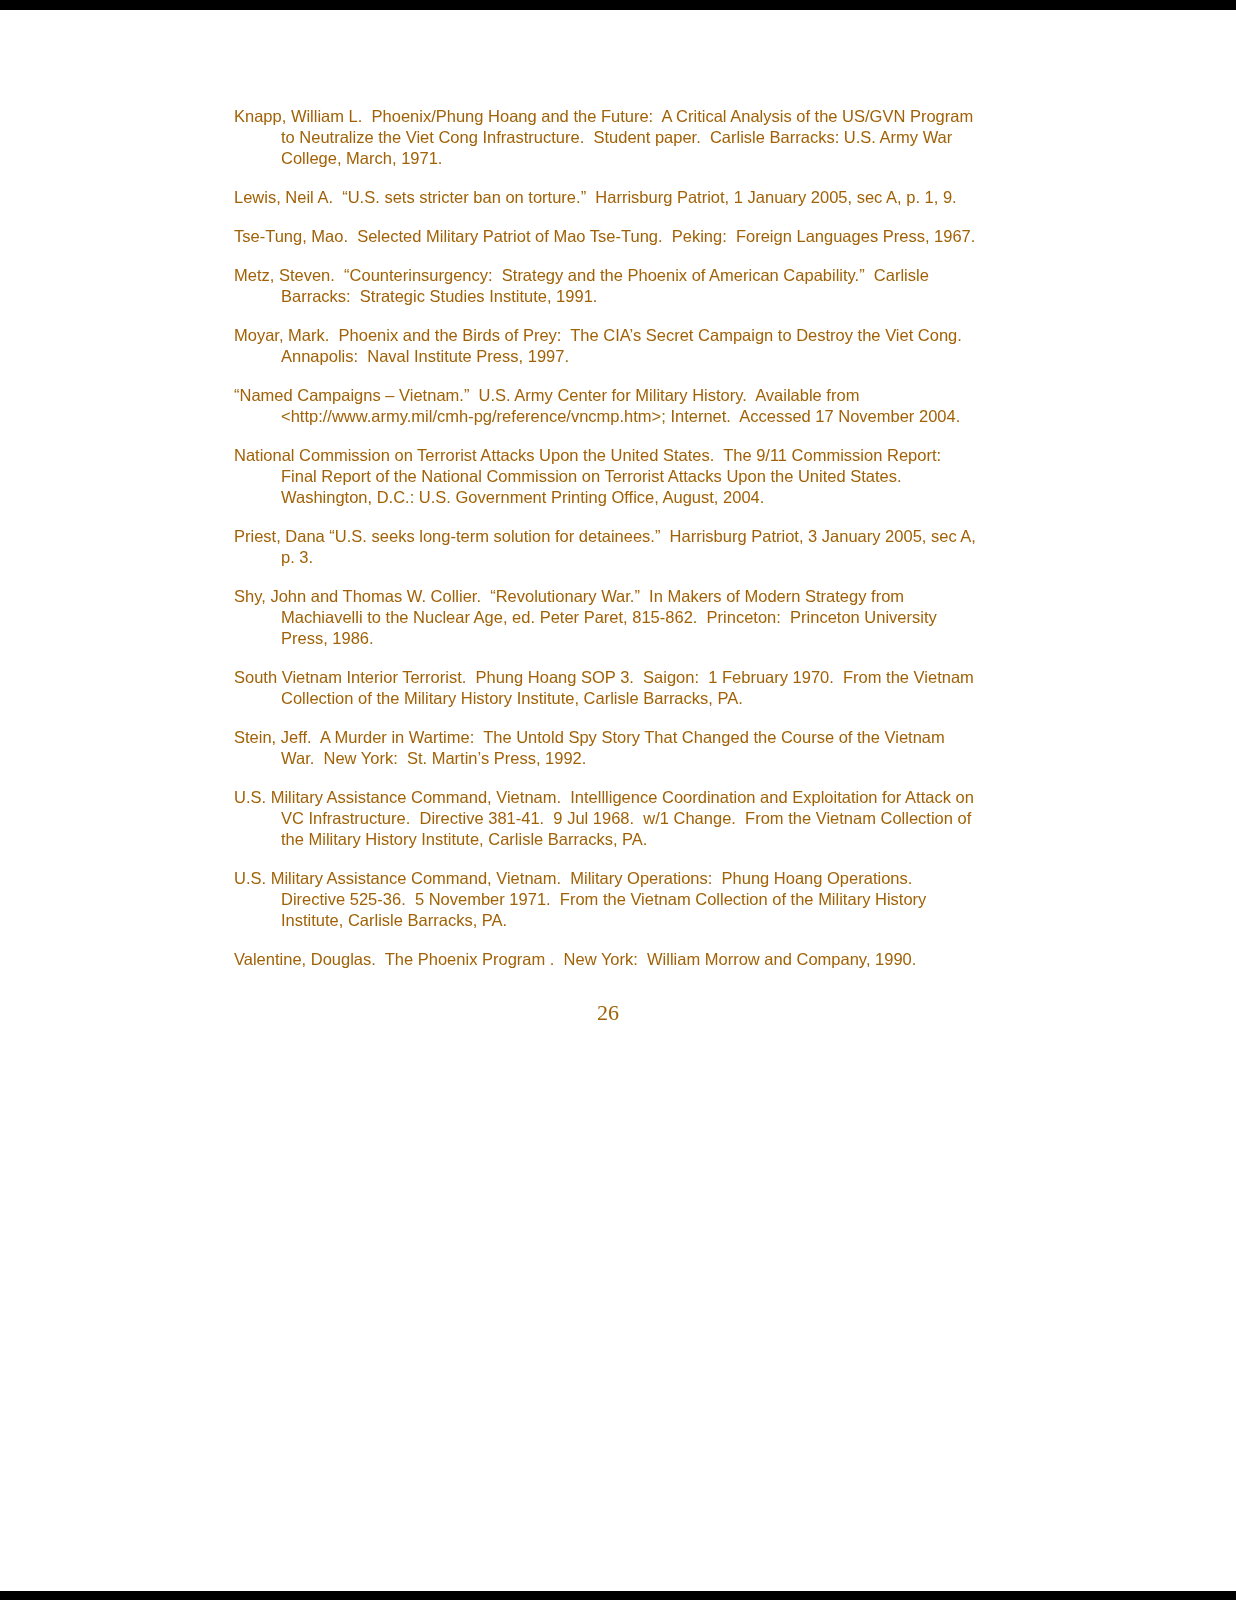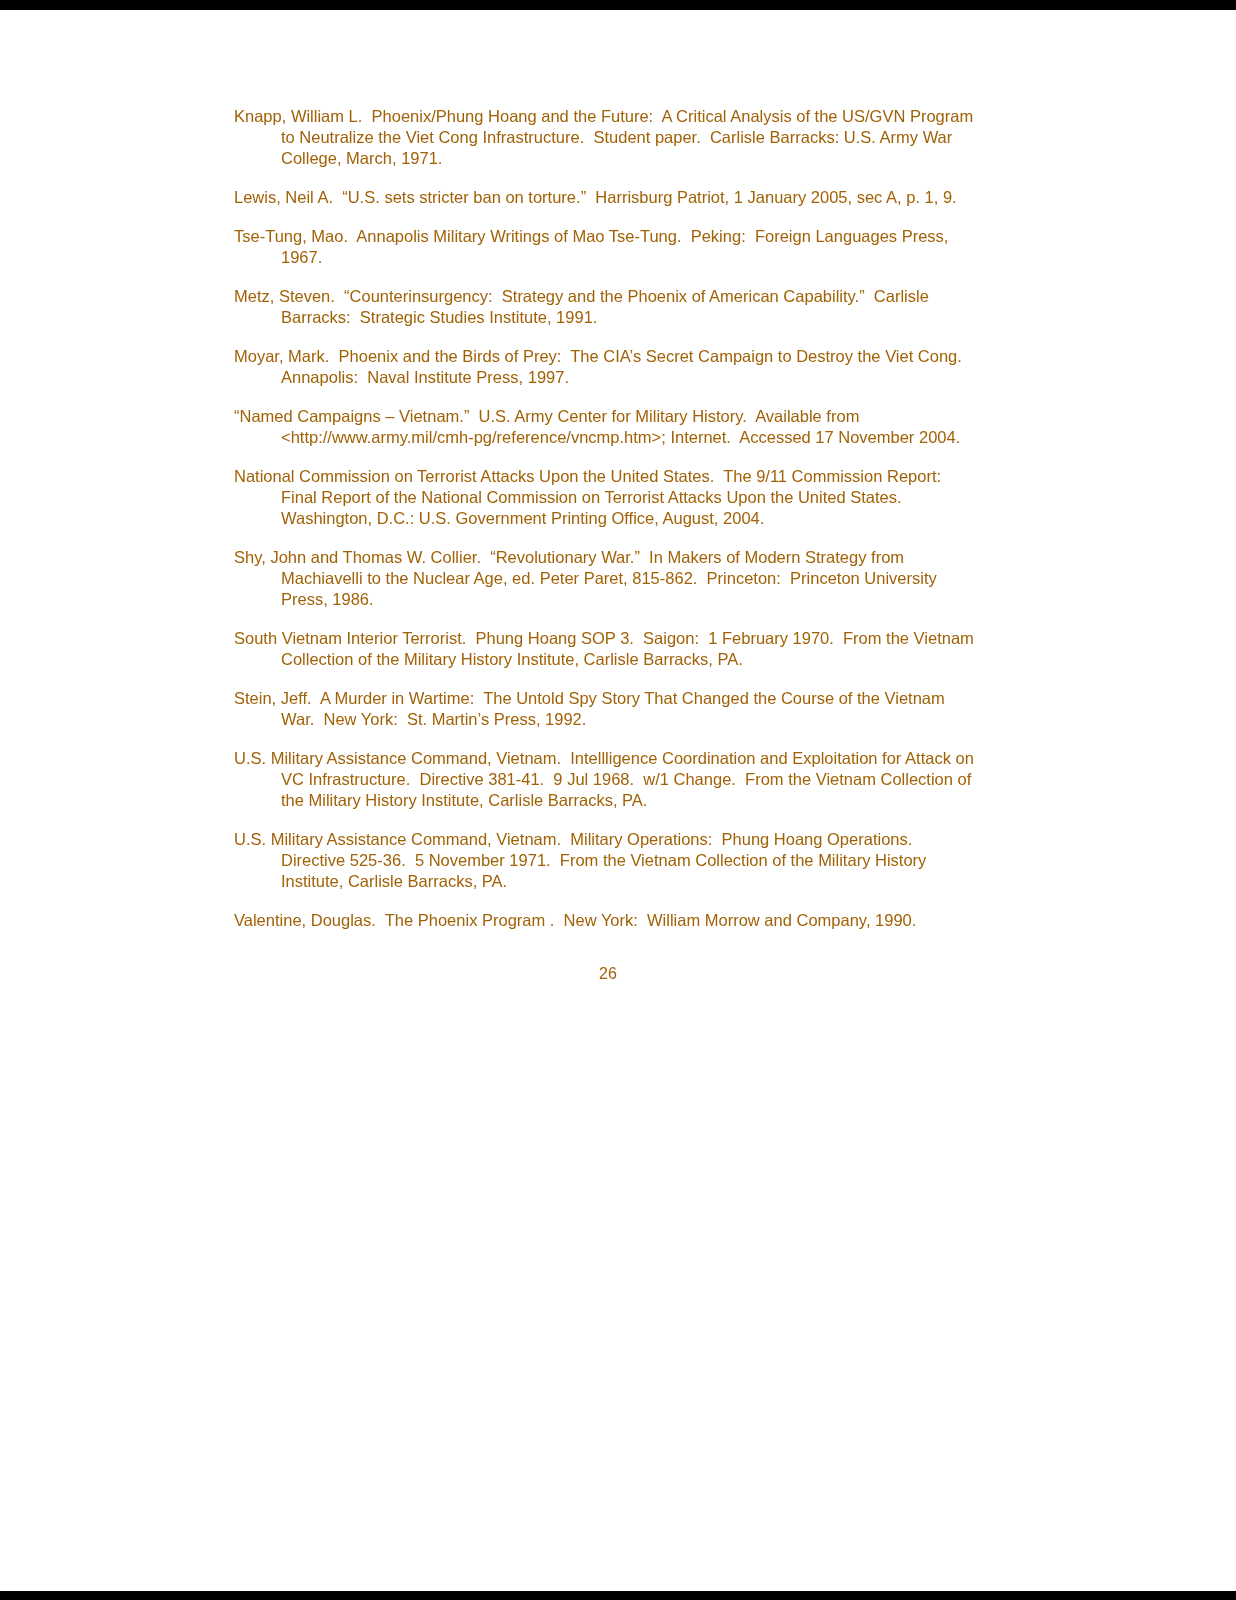--- a/index.html
+++ b/index.html
@@ -36,39 +36,41 @@
     text-indent: -47px;
     font-size: 16.5px;
     line-height: 21px;
     white-space: pre-wrap;
   }
   .seg { font-style: normal; }
   .seg.italic { }
   .page-number {
     margin-top: 32px;
     text-align: center;
-    font-size: 16px;
+    font-size: 22px;
     line-height: 21px;
+    font-family: Liberation Serif, serif;
   }
 </style>
 </head>
 <body>
 
 <div class="page">
   <div class="scan-bar top"></div>
 
   <div class="content">
     <div id="bibliography">
         <p class="entry"><span class="seg">Knapp, William L.  Phoenix/Phung Hoang and the Future:  A Critical Analysis of the US/GVN Program to Neutralize the Viet Cong Infrastructure.  Student paper.  Carlisle Barracks: U.S. Army War College, March, 1971.</span></p>
         <p class="entry"><span class="seg">Lewis, Neil A.  “U.S. sets stricter ban on torture.”  </span><span class="seg italic">Harrisburg Patriot</span><span class="seg">, 1 January 2005, sec A, p. 1, 9.</span></p>
-        <p class="entry"><span class="seg">Tse-Tung, Mao.  </span><span class="seg italic">Annapolis Military Writings of Mao Tse-Tung</span><span class="seg">.  Peking:  Foreign Languages Press, 1967.</span></p>
+        <p class="entry"><span class="seg">Tse-Tung, Mao.  </span><span class="seg italic">Selected Military Patriot of Mao Tse-Tung</span><span class="seg">.  Peking:  Foreign Languages Press, 1967.</span></p>
         <p class="entry"><span class="seg">Metz, Steven.  “Counterinsurgency:  Strategy and the Phoenix of American Capability.”  Carlisle Barracks:  Strategic Studies Institute, 1991.</span></p>
         <p class="entry"><span class="seg">Moyar, Mark.  Phoenix and the Birds of Prey:  The CIA’s Secret Campaign to Destroy the Viet Cong.  Annapolis:  Naval Institute Press, 1997.</span></p>
         <p class="entry"><span class="seg">“Named Campaigns – Vietnam.”  U.S. Army Center for Military History.  Available from &lt;http://www.army.mil/cmh-pg/reference/vncmp.htm&gt;; Internet.  Accessed 17 November 2004.</span></p>
         <p class="entry"><span class="seg">National Commission on Terrorist Attacks Upon the United States.  </span><span class="seg italic">The 9/11 Commission Report:  Final Report of the National Commission on Terrorist Attacks Upon the United States.</span><span class="seg">  Washington, D.C.: U.S. Government Printing Office, August, 2004.</span></p>
+        <p class="entry"><span class="seg">Priest, Dana “U.S. seeks long-term solution for detainees.”  </span><span class="seg italic">Harrisburg Patriot</span><span class="seg">, 3 January 2005</span><span class="seg italic">,</span><span class="seg"> sec A, p. 3.</span></p>
         <p class="entry"><span class="seg">Shy, John and Thomas W. Collier.  “Revolutionary War.”  In </span><span class="seg italic">Makers of Modern Strategy from Machiavelli to the Nuclear Age</span><span class="seg">, ed. Peter Paret, 815-862.  Princeton:  Princeton University Press, 1986.</span></p>
         <p class="entry"><span class="seg">South Vietnam Interior Terrorist.  </span><span class="seg italic">Phung Hoang SOP 3</span><span class="seg">.  Saigon:  1 February 1970.  From the Vietnam Collection of the Military History Institute, Carlisle Barracks, PA.</span></p>
         <p class="entry"><span class="seg">Stein, Jeff.  A Murder in Wartime:  The Untold Spy Story That Changed the Course of the Vietnam War.  New York:  St. Martin’s Press, 1992.</span></p>
         <p class="entry"><span class="seg">U.S. Military Assistance Command, Vietnam.  </span><span class="seg italic">Intellligence Coordination and Exploitation for Attack on VC Infrastructure</span><span class="seg">.  Directive 381-41.  9 Jul 1968.  w/1 Change.  From the Vietnam Collection of the Military History Institute, Carlisle Barracks, PA.</span></p>
         <p class="entry"><span class="seg">U.S. Military Assistance Command, Vietnam.  </span><span class="seg italic">Military Operations:  Phung Hoang Operations</span><span class="seg">.  Directive 525-36.  5 November 1971.  From the Vietnam Collection of the Military History Institute, Carlisle Barracks, PA.</span></p>
         <p class="entry"><span class="seg">Valentine, Douglas.  </span><span class="seg italic">The Phoenix Program</span><span class="seg"> .  New York:  William Morrow and Company, 1990.</span></p>
       </div>
     <div class="page-number">26</div>
   </div>
 

